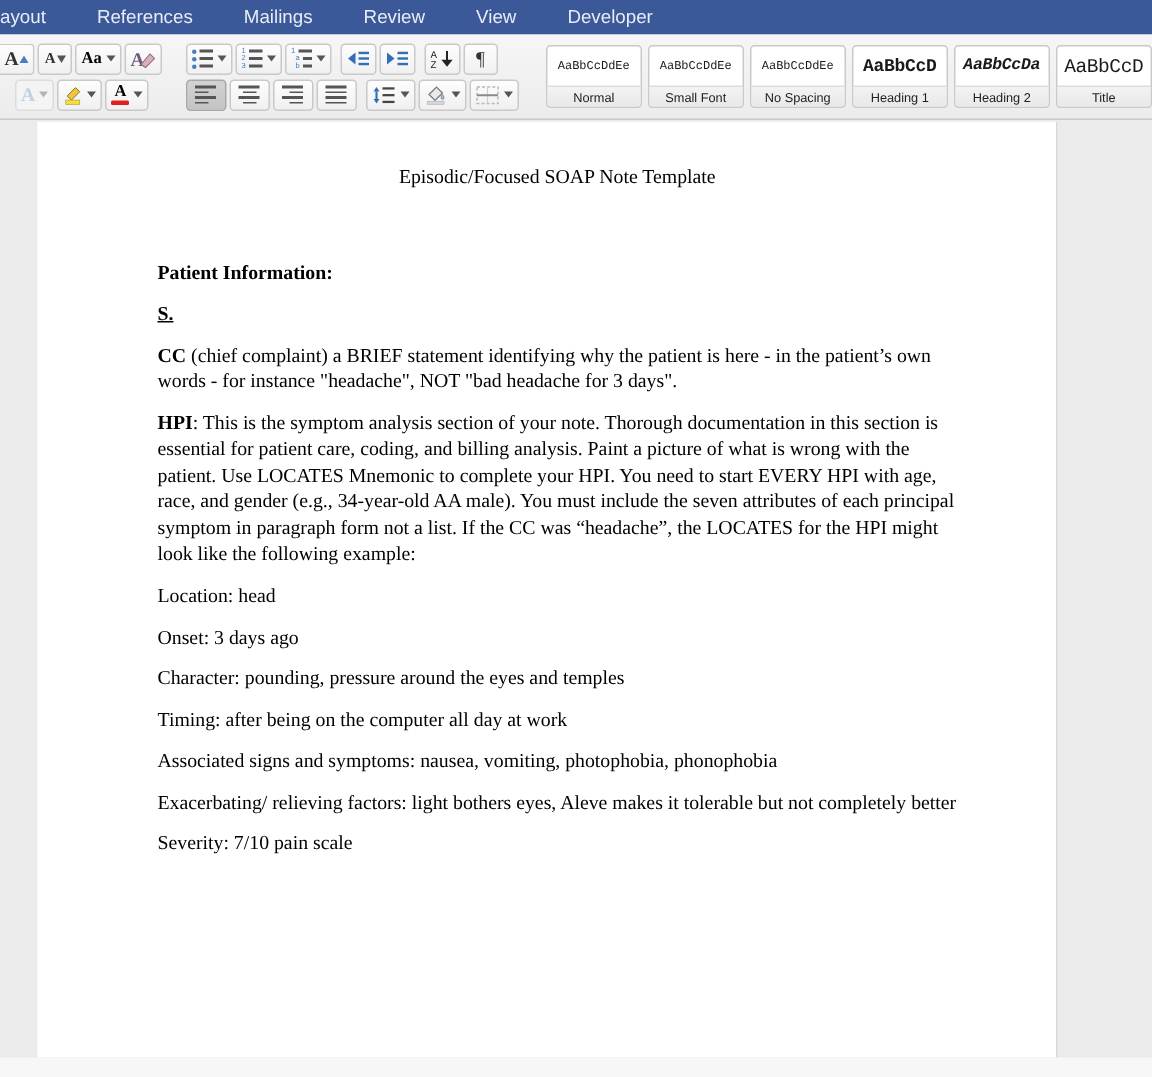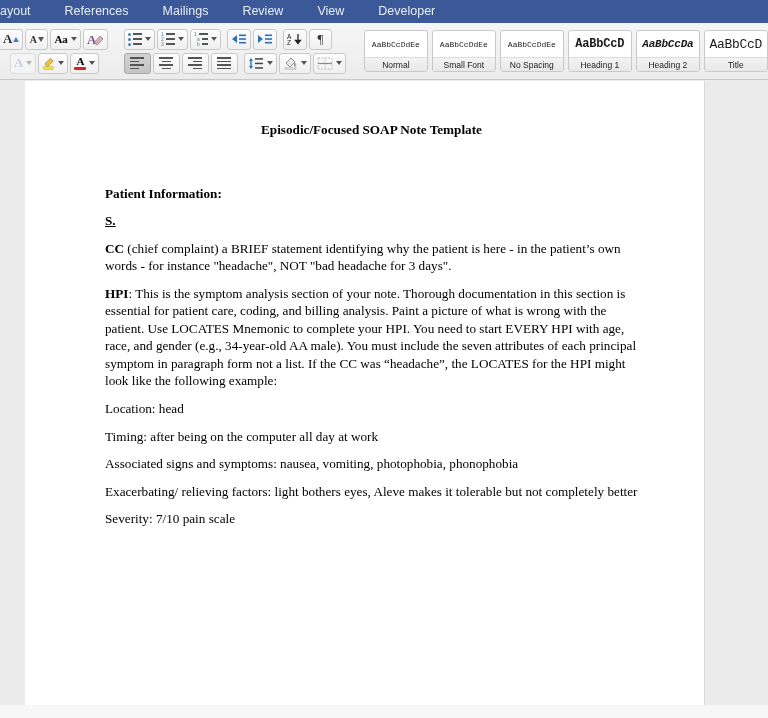--- a/index.html
+++ b/index.html
@@ -156,23 +156,23 @@
   }
   .doc {
     padding: 0 66px 0 80px;
     font-family: "Liberation Serif", serif;
     font-size: 13.2px;
     color: #000;
     line-height: 1.33;
   }
   .doc .title {
     text-align: center;
-    font-weight: bold;
+    font-weight: normal;
     font-size: 13.2px;
-    margin-top: 40px;
+    margin-top: 28px;
   }
   .doc p { margin: 0 0 10px 0; }
   .doc .gap-lg { margin-top: 46px; }
   .doc b { font-weight: bold; }
   .doc .uline { font-weight: bold; text-decoration: underline; }
   .doc .indent { }
   .bottomstrip {
     position:absolute;
     left:0; right:0; top:624px; height:94px;
     background:#f7f7f7;
@@ -444,20 +444,22 @@
 
       <p>
         <b>CC</b><span> (chief complaint) a BRIEF statement identifying why the patient is here - in the patient’s own words - for instance "headache", NOT "bad headache for 3 days".</span>
       </p>
 
       <p>
         <b>HPI</b><span>: This is the symptom analysis section of your note. Thorough documentation in this section is essential for patient care, coding, and billing analysis. Paint a picture of what is wrong with the patient. Use LOCATES Mnemonic to complete your HPI. You need to start EVERY HPI with age, race, and gender (e.g., 34-year-old AA male). You must include the seven attributes of each principal symptom in paragraph form not a list. If the CC was “headache”, the LOCATES for the HPI might look like the following example:</span>
       </p>
 
       <p class="indent">Location: head</p>
+      <p class="indent">Onset: 3 days ago</p>
+      <p class="indent">Character: pounding, pressure around the eyes and temples</p>
       <p class="indent">Timing: after being on the computer all day at work</p>
       <p class="indent">Associated signs and symptoms: nausea, vomiting, photophobia, phonophobia</p>
       <p class="indent">Exacerbating/ relieving factors: light bothers eyes, Aleve makes it tolerable but not completely better</p>
       <p class="indent">Severity: 7/10 pain scale</p>
 
 
     </div>
   </div>
   <div class="bottomstrip"></div>
 </div>

